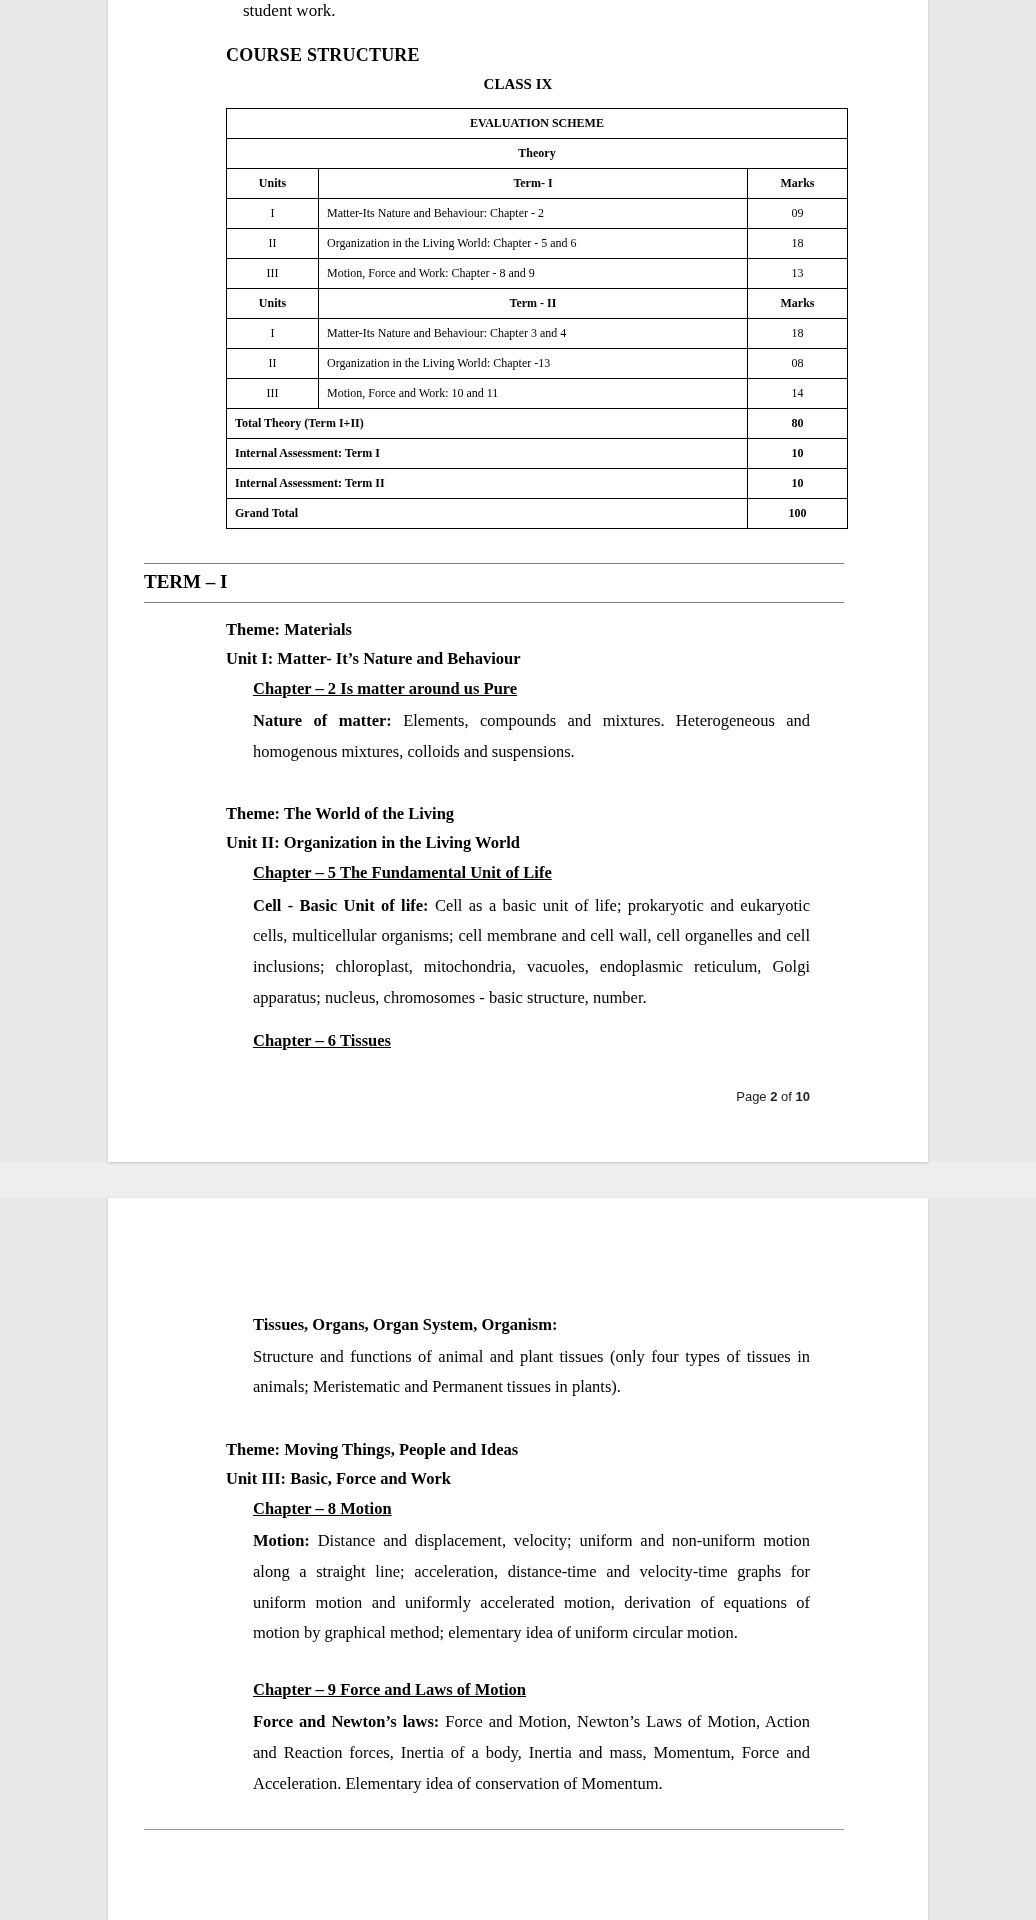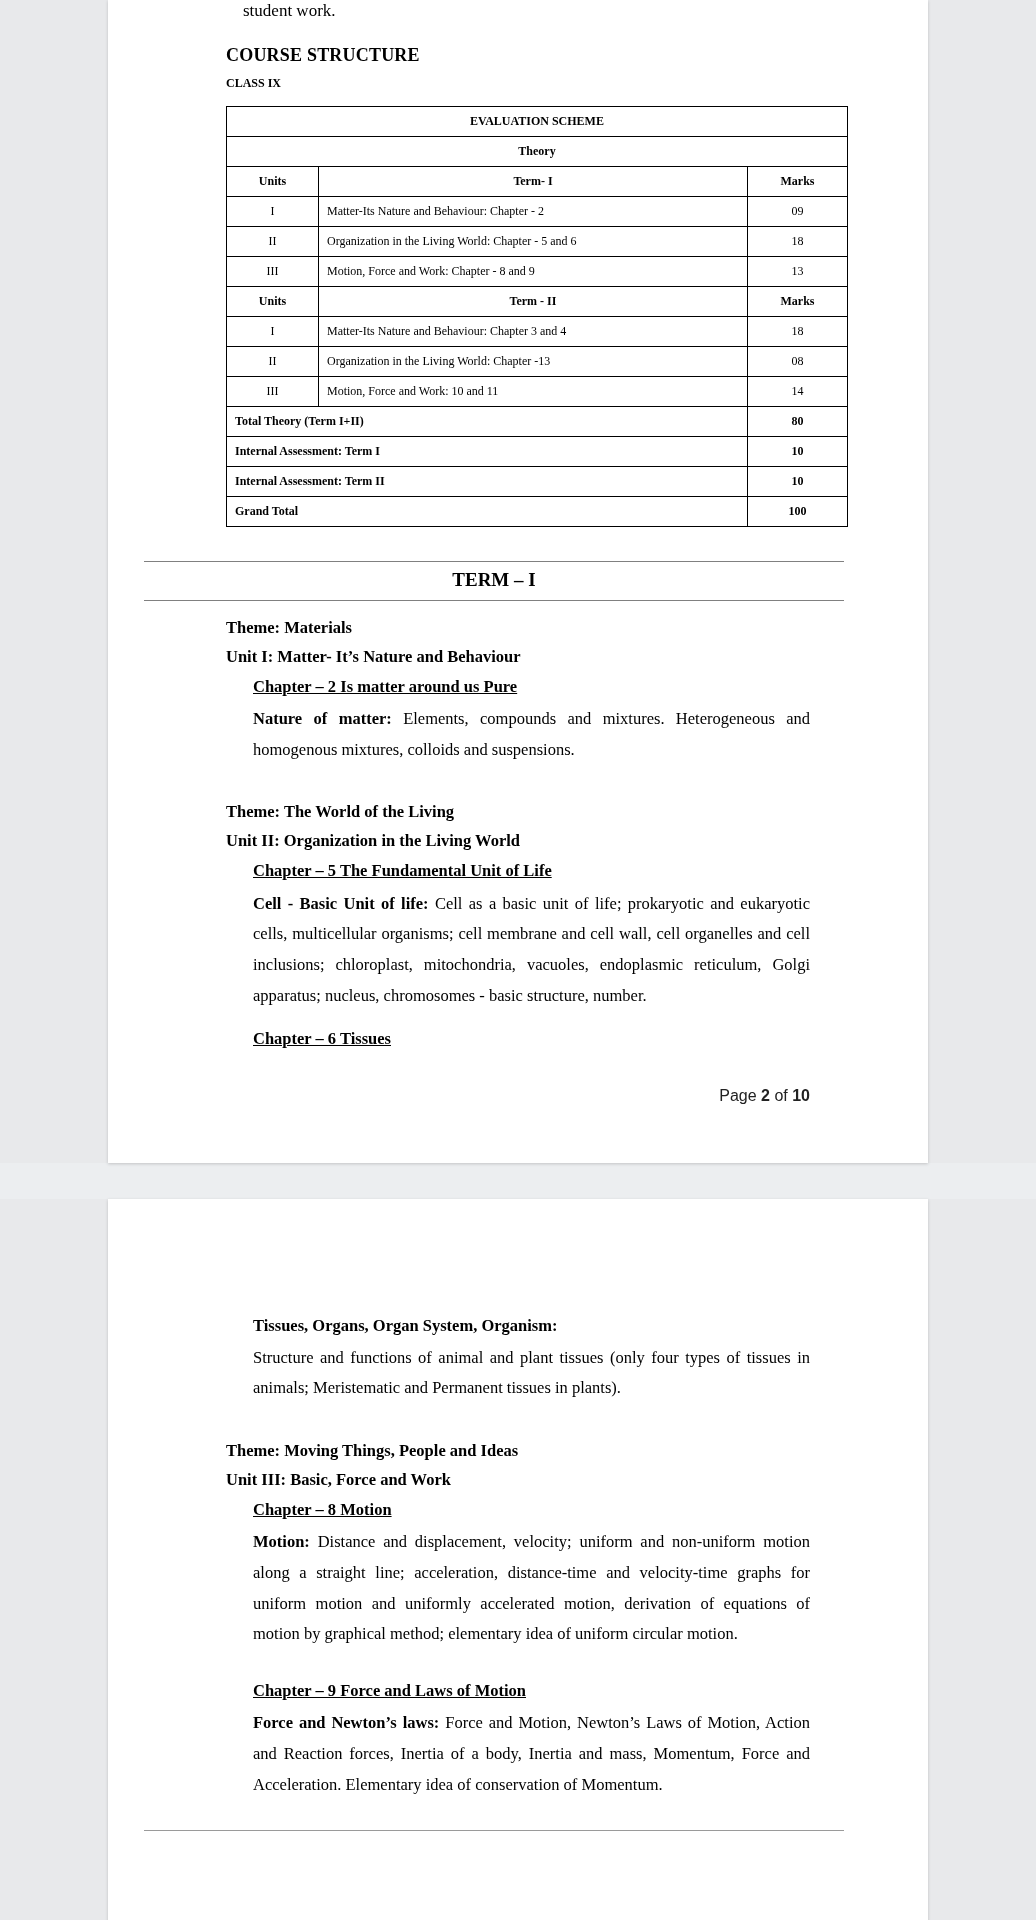--- a/index.html
+++ b/index.html
@@ -43,22 +43,23 @@
     margin-left: 17px;
   }
 
   .doc-title {
     font-weight: bold;
     font-size: 18px;
     letter-spacing: 0.2px;
     margin-top: 22px;
   }
   .doc-subtitle {
-    font-weight: bold;
-    font-size: 12px;
+    text-align: center;
+    font-weight: bold;
+    font-size: 15px;
     margin-top: 10px;
   }
 
   table.scheme {
     border-collapse: collapse;
     width: 622px;
     margin: 15px auto 0 auto;
     table-layout: fixed;
   }
   table.scheme td {
@@ -73,21 +74,20 @@
   .c-marks { width: 100px; text-align: center; }
 
   .hdr { font-weight: bold; text-align: center; }
   .bold { font-weight: bold; }
   .center { text-align: center; }
 
   .term-banner {
     margin: 34px 0 0 0;
     border-top: 1px solid #808080;
     border-bottom: 1px solid #808080;
-    text-align: center;
     font-weight: bold;
     font-size: 19px;
     padding: 7px 0 9px 0;
     width: 700px;
     margin-left: -82px;
   }
 
   .body-block { margin-top: 13px; }
   .lead {
     font-weight: bold;
@@ -110,21 +110,21 @@
     margin-left: 27px;
     margin-top: 2px;
   }
   .para b { font-weight: bold; }
   .spacer-sm { height: 13px; }
   .spacer-md { height: 20px; }
 
   .footer-page {
     text-align: right;
     font-family: "Liberation Sans", sans-serif;
-    font-size: 16px;
+    font-size: 13px;
     color: #222;
     margin-top: 32px;
   }
   .footer-page b { font-weight: bold; }
 
   .rule-bottom {
     border-top: 1px solid #9a9a9a;
     width: 700px;
     margin: 30px 0 0 -82px;
   }

